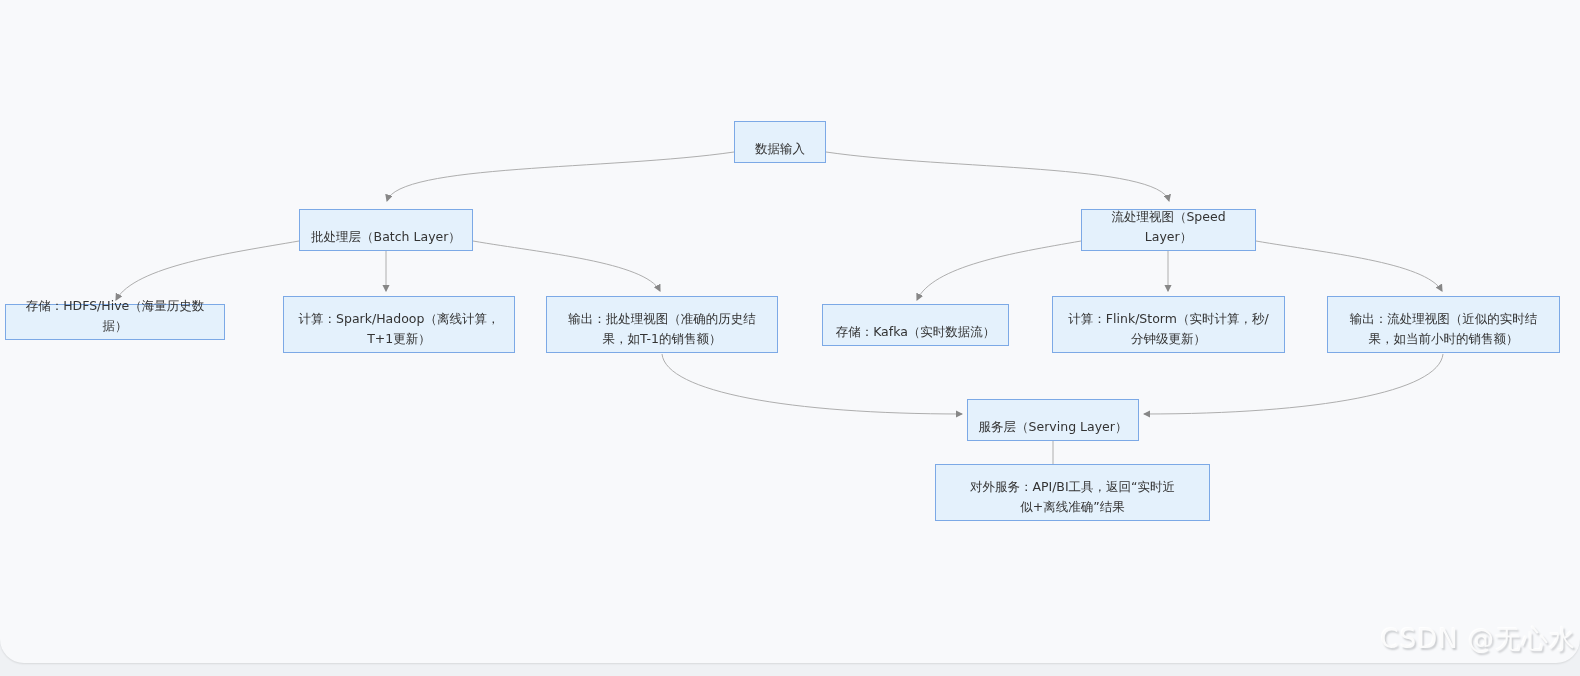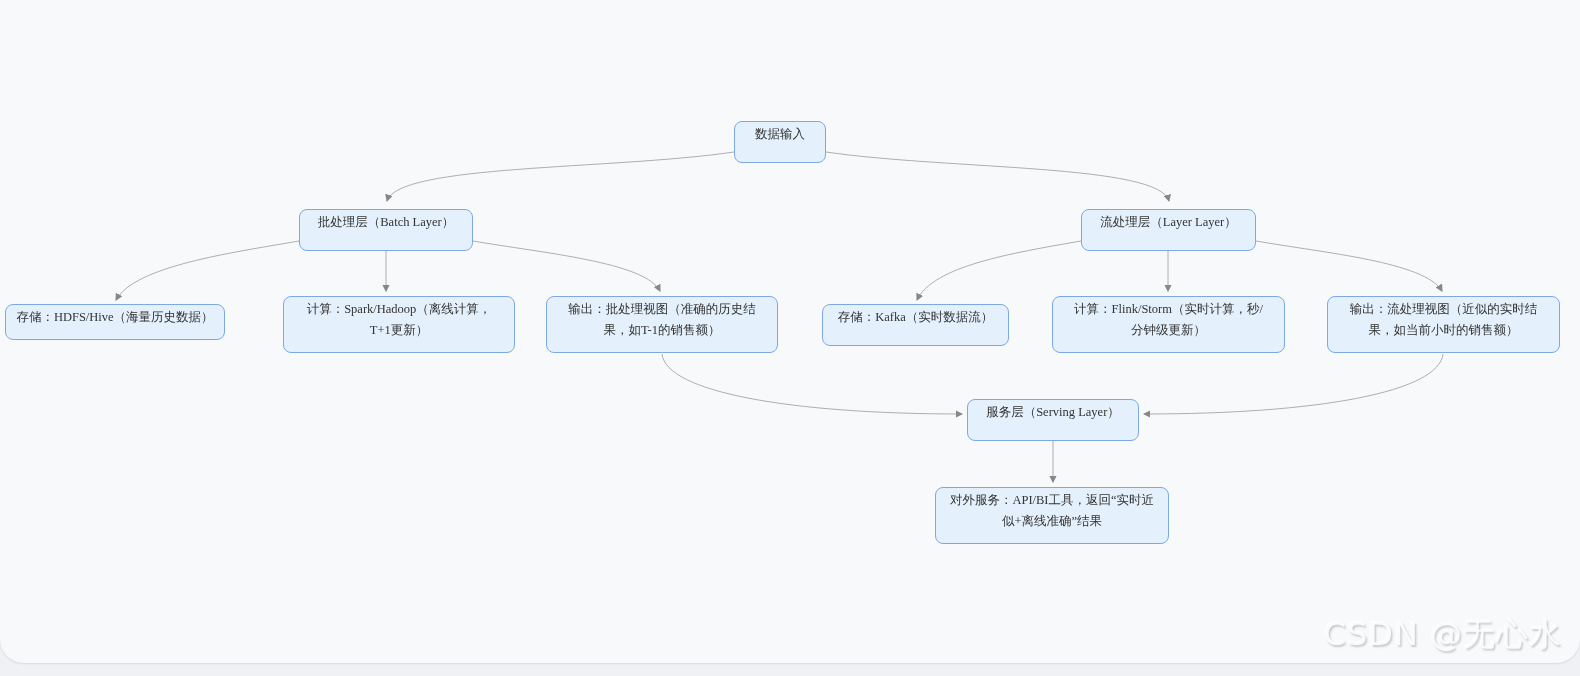--- a/index.html
+++ b/index.html
@@ -25,37 +25,36 @@
     left: 0;
     top: 0;
     width: 1580px;
     height: 663px;
   }
   .node {
     position: absolute;
     box-sizing: border-box;
     background: #e4f1fc;
     border: 1px solid #7ca9e6;
-    border-radius: 8px;
+    border-radius: 0;
     display: flex;
-    align-items: flex-start;
+    align-items: flex-end;
     justify-content: center;
     text-align: center;
     font-size: 12.5px;
     line-height: 1.65;
     color: #333333;
     padding: 2px 8px;
     white-space: pre-line;
-    font-family: Liberation Serif, serif;
   }
   .watermark {
     position: absolute;
-    right: 18px;
+    right: 4px;
     bottom: 6px;
-    font-size: 32px;
+    font-size: 26px;
     letter-spacing: 1px;
     color: #fbfbfb;
     text-shadow: 1.5px 1.5px 2px #c7c9cc, -1px -1px 1px #ffffff;
     pointer-events: none;
   }
 </style>
 </head>
 <body>
 
 <div class="card">
@@ -75,29 +74,29 @@
         <path d="M 1168 251 L 1168 291" fill="none" stroke="#aeaeae" stroke-width="1" marker-end="url(#arrowhead)"></path>
         <path d="M 1256 241 C 1325 253, 1425 262, 1442 291" fill="none" stroke="#aeaeae" stroke-width="1" marker-end="url(#arrowhead)"></path>
         <path d="M 662 354 C 666 392, 790 414, 962 414" fill="none" stroke="#aeaeae" stroke-width="1" marker-end="url(#arrowhead)"></path>
         <path d="M 1443 354 C 1439 392, 1318 414, 1144 414" fill="none" stroke="#aeaeae" stroke-width="1" marker-end="url(#arrowhead)"></path>
         <path d="M 1053 441 L 1053 482" fill="none" stroke="#aeaeae" stroke-width="1" marker-end="url(#arrowhead)"></path>
       </g>
   </svg>
   <div id="nodes">
       <div class="node" style="left: 734px; top: 121px; width: 92px; height: 42px;"><span>数据输入</span></div>
       <div class="node" style="left: 299px; top: 209px; width: 174px; height: 42px;"><span>批处理层（Batch Layer）</span></div>
-      <div class="node" style="left: 1081px; top: 209px; width: 175px; height: 42px;"><span>流处理层（Layer Layer）</span></div>
+      <div class="node" style="left: 1081px; top: 209px; width: 175px; height: 42px;"><span>流处理视图（Speed Layer）</span></div>
       <div class="node" style="left: 5px; top: 304px; width: 220px; height: 36px;"><span>存储：HDFS/Hive（海量历史数据）</span></div>
       <div class="node" style="left: 283px; top: 296px; width: 232px; height: 57px;"><span>计算：Spark/Hadoop（离线计算，
 T+1更新）</span></div>
       <div class="node" style="left: 546px; top: 296px; width: 232px; height: 57px;"><span>输出：批处理视图（准确的历史结
 果，如T-1的销售额）</span></div>
       <div class="node" style="left: 822px; top: 304px; width: 187px; height: 42px;"><span>存储：Kafka（实时数据流）</span></div>
       <div class="node" style="left: 1052px; top: 296px; width: 233px; height: 57px;"><span>计算：Flink/Storm（实时计算，秒/
 分钟级更新）</span></div>
       <div class="node" style="left: 1327px; top: 296px; width: 233px; height: 57px;"><span>输出：流处理视图（近似的实时结
 果，如当前小时的销售额）</span></div>
       <div class="node" style="left: 967px; top: 399px; width: 172px; height: 42px;"><span>服务层（Serving Layer）</span></div>
-      <div class="node" style="left: 935px; top: 487px; width: 234px; height: 57px;"><span>对外服务：API/BI工具，返回“实时近
+      <div class="node" style="left: 935px; top: 464px; width: 275px; height: 57px;"><span>对外服务：API/BI工具，返回“实时近
 似+离线准确”结果</span></div>
     </div>
   <div class="watermark">CSDN @无心水</div>
 </div>
 
 </body></html>

